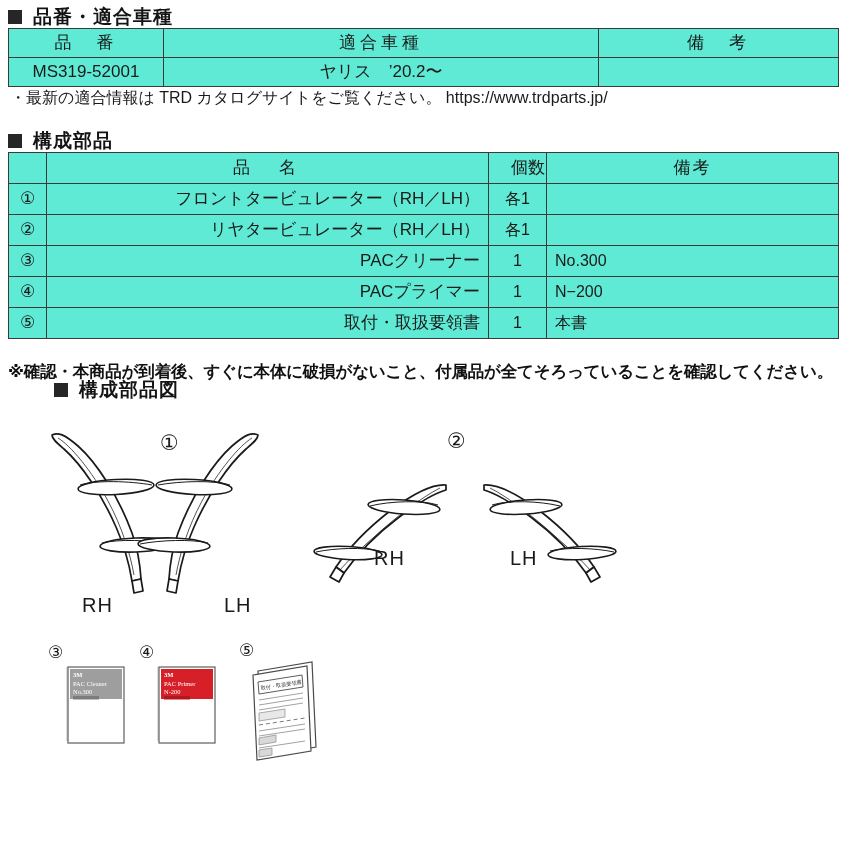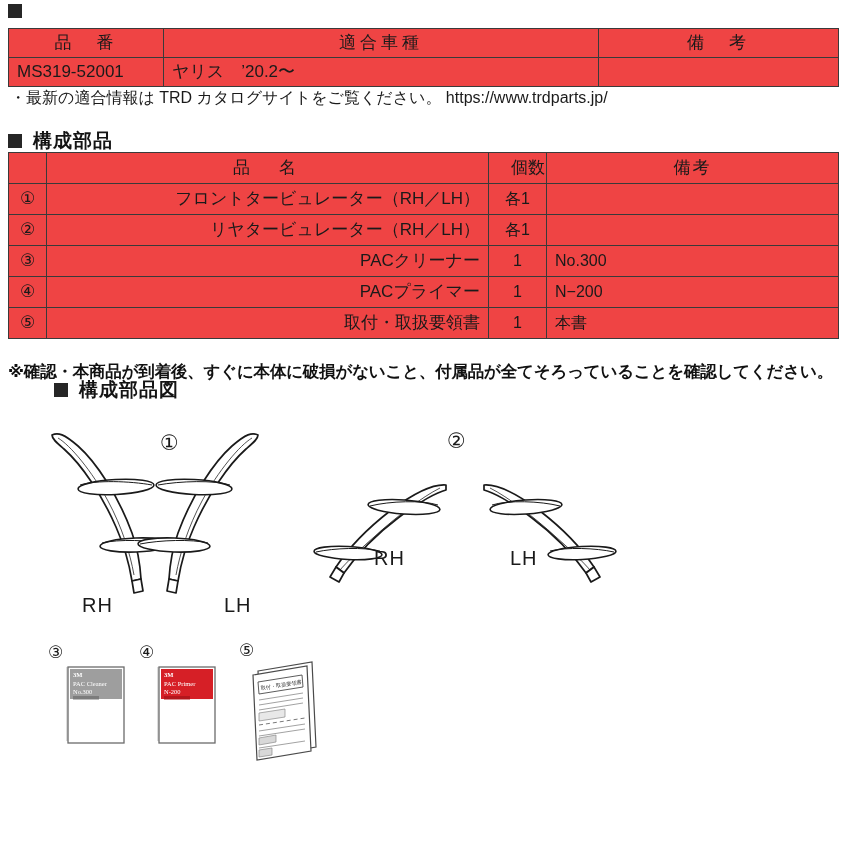--- a/index.html
+++ b/index.html
@@ -36,39 +36,39 @@
     letter-spacing: 1px;
     color: #141414;
     white-space: nowrap;
   }
 
   
   table.grid {
     position: absolute;
     border-collapse: collapse;
     table-layout: fixed;
-    background: #ef4444;
+    background: #5eead4;
   }
   table.grid th,
   table.grid td {
     border: 1px solid #3a3a3a;
     font-weight: normal;
     font-size: 17px;
     color: #1a1a1a;
     padding: 0 8px;
     height: 27px;
     line-height: 27px;
     overflow: hidden;
     white-space: nowrap;
   }
   table.grid th {
     text-align: center;
     letter-spacing: 4px;
   }
-  .c-center { text-align: left; margin-left: 36px; }
+  .c-center { text-align: center; margin-left: 36px; }
 
   
   #tbl-fitment { left: 8px; top: 28px; width: 830px; }
   #tbl-fitment th, #tbl-fitment td { height: 28px; line-height: 28px; }
 
   
   .note-line {
     position: absolute;
     left: 10px;
     font-size: 16px;
@@ -122,20 +122,21 @@
     position: absolute;
     font-size: 17px;
     color: #1a1a1a;
   }
 </style>
 </head>
 <body>
 
 <div class="section-head" style="top:4px;">
   <span class="section-bullet"></span>
+  <span class="section-title">品番・適合車種</span>
 </div>
 
 <table class="grid" id="tbl-fitment">
   <colgroup>
     <col style="width:155px">
       <col style="width:435px">
       <col style="width:240px">
   </colgroup>
   <thead>
     <tr>

